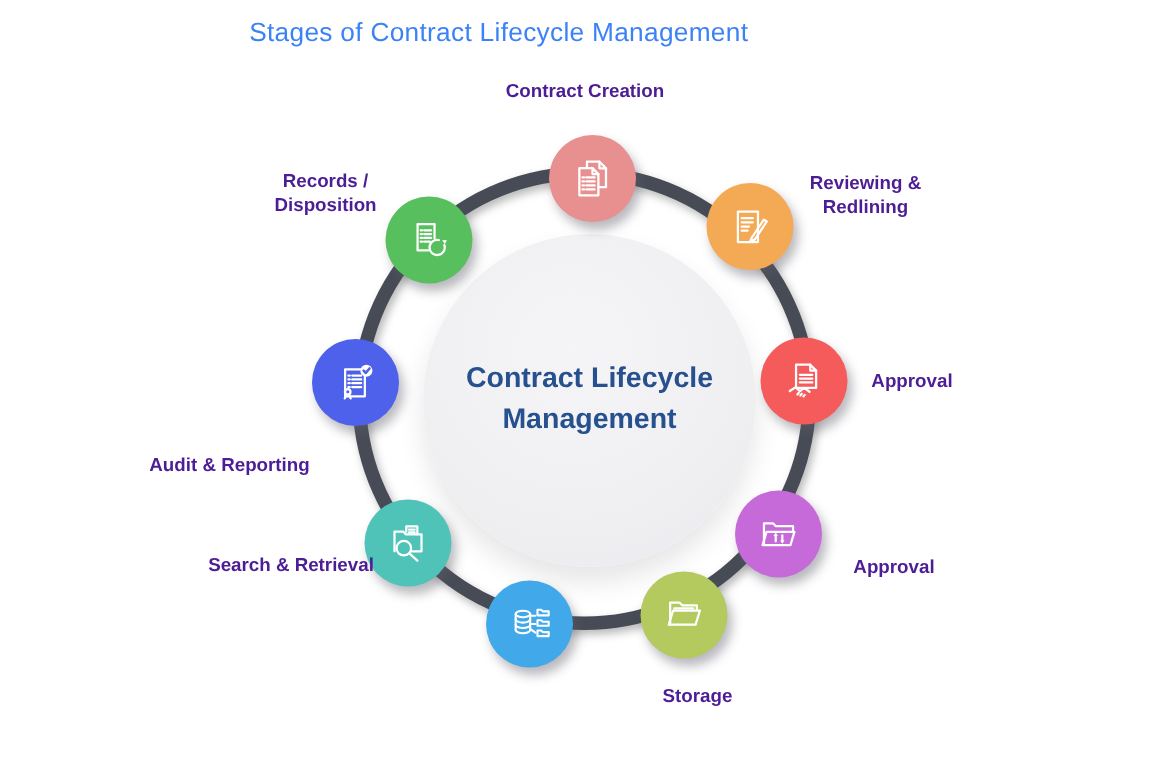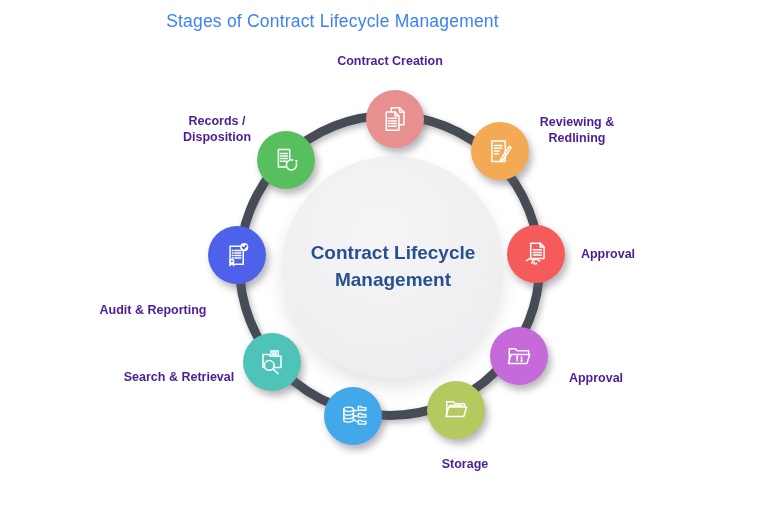--- a/index.html
+++ b/index.html
@@ -37,21 +37,21 @@
   .n0{left:366px;top:90px;}  .n1{left:471px;top:122px;} .n2{left:507px;top:225px;}
   .n3{left:490px;top:327px;} .n4{left:427px;top:381px;} .n5{left:324px;top:387px;}
   .n6{left:243px;top:333px;} .n7{left:208px;top:226px;} .n8{left:257px;top:131px;}
   .lbl{
     position:absolute;transform:translate(-50%,-50%);
     font-size:12.5px;font-weight:600;color:#4c1d95;text-align:center;
     white-space:pre-line;line-height:1.3;
   }
   .l0{left:390px;top:61px;}  .l1{left:577px;top:130px;} .l2{left:608px;top:254px;}
   .l3{left:596px;top:378px;} .l4{left:465px;top:464px;} .l5{left:349px;top:471px;}
-  .l6{left:179px;top:377px;} .l7{left:153px;top:270px;margin-top:40px;} .l8{left:217px;top:129px;}
+  .l6{left:194px;top:377px;} .l7{left:153px;top:270px;margin-top:40px;} .l8{left:217px;top:129px;}
 </style>
 </head>
 <body>
 
 <div class="stage">
 
   <h1 class="title">Stages of Contract Lifecycle Management</h1>
 
   <div class="ring" style="border-color: rgb(70, 75, 85);"></div>
 

